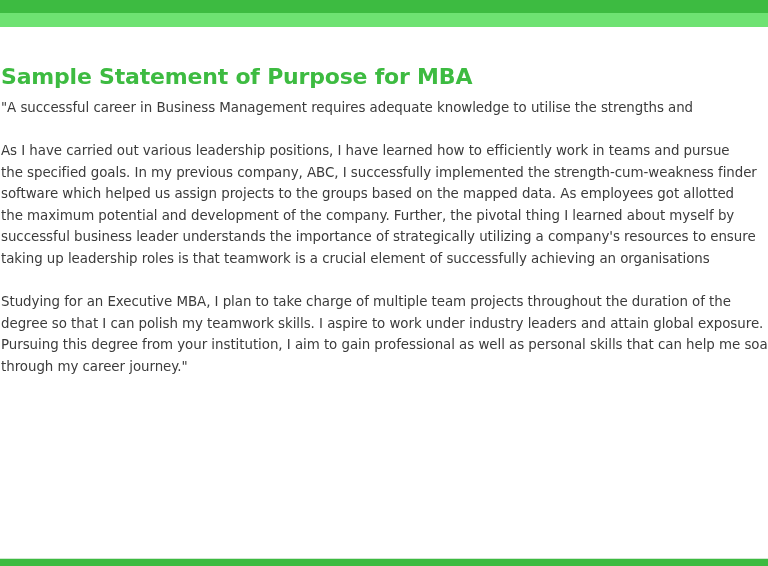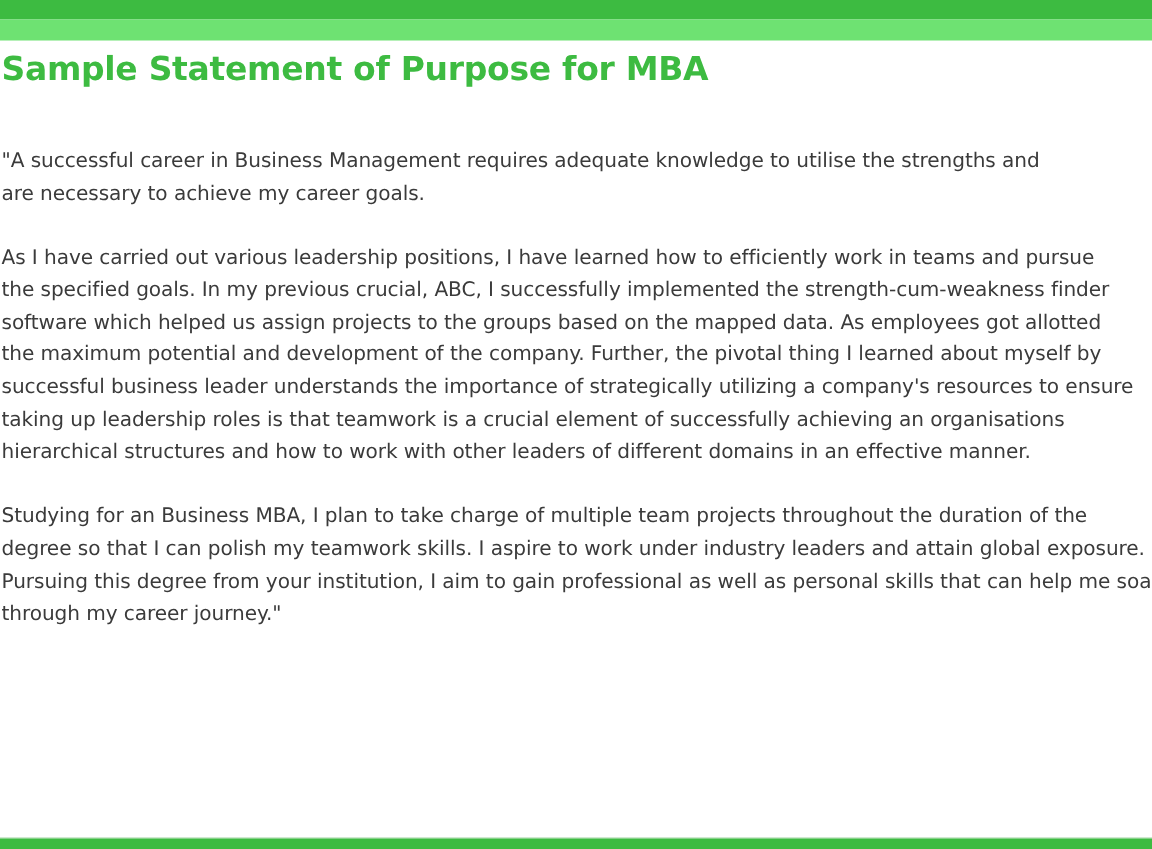--- a/index.html
+++ b/index.html
@@ -16,21 +16,21 @@
     }
     .band-dark {
       position: absolute; left: 0; top: 0; width: 768px; height: 13px;
       background: #3dbb41;
     }
     .band-light {
       position: absolute; left: 0; top: 13px; width: 768px; height: 14px;
       background: #6ee272;
     }
     .title {
-      position: absolute; left: 1px; top: 34px;
+      position: absolute; left: 1px; top: 64px;
       margin: 0;
       font-family: "DejaVu Sans", sans-serif;
       font-weight: bold;
       font-size: 22px;
       letter-spacing: -0.2px;
       color: #3dbb41;
       white-space: nowrap;
     }
     .content {
       position: absolute; left: 1px; top: 97px; width: 766px;
@@ -57,32 +57,30 @@
 <body>
 
 <div class="band-dark"></div>
 <div class="band-light"></div>
 
 <h1 class="title">Sample Statement of Purpose for MBA</h1>
 
 <div class="content">
   <p class="para">
     <span class="line">"A successful career in Business Management requires adequate knowledge to utilise the strengths and</span>
-    <span class="line">are necessary to achieve my career goals.</span>
   </p>
   <p class="para">
     <span class="line">As I have carried out various leadership positions, I have learned how to efficiently work in teams and pursue</span>
-    <span class="line">the specified goals. In my previous crucial, ABC, I successfully implemented the strength-cum-weakness finder</span>
+    <span class="line">the specified goals. In my previous company, ABC, I successfully implemented the strength-cum-weakness finder</span>
     <span class="line">software which helped us assign projects to the groups based on the mapped data. As employees got allotted</span>
     <span class="line">the maximum potential and development of the company. Further, the pivotal thing I learned about myself by</span>
     <span class="line">successful business leader understands the importance of strategically utilizing a company's resources to ensure</span>
     <span class="line">taking up leadership roles is that teamwork is a crucial element of successfully achieving an organisations</span>
-    <span class="line">hierarchical structures and how to work with other leaders of different domains in an effective manner.</span>
   </p>
   <p class="para">
-    <span class="line">Studying for an Business MBA, I plan to take charge of multiple team projects throughout the duration of the</span>
+    <span class="line">Studying for an Executive MBA, I plan to take charge of multiple team projects throughout the duration of the</span>
     <span class="line">degree so that I can polish my teamwork skills. I aspire to work under industry leaders and attain global exposure.</span>
     <span class="line">Pursuing this degree from your institution, I aim to gain professional as well as personal skills that can help me soar</span>
     <span class="line">through my career journey."</span>
   </p>
 </div>
 
 <div class="footer-bar"></div>
 
 </body></html>

